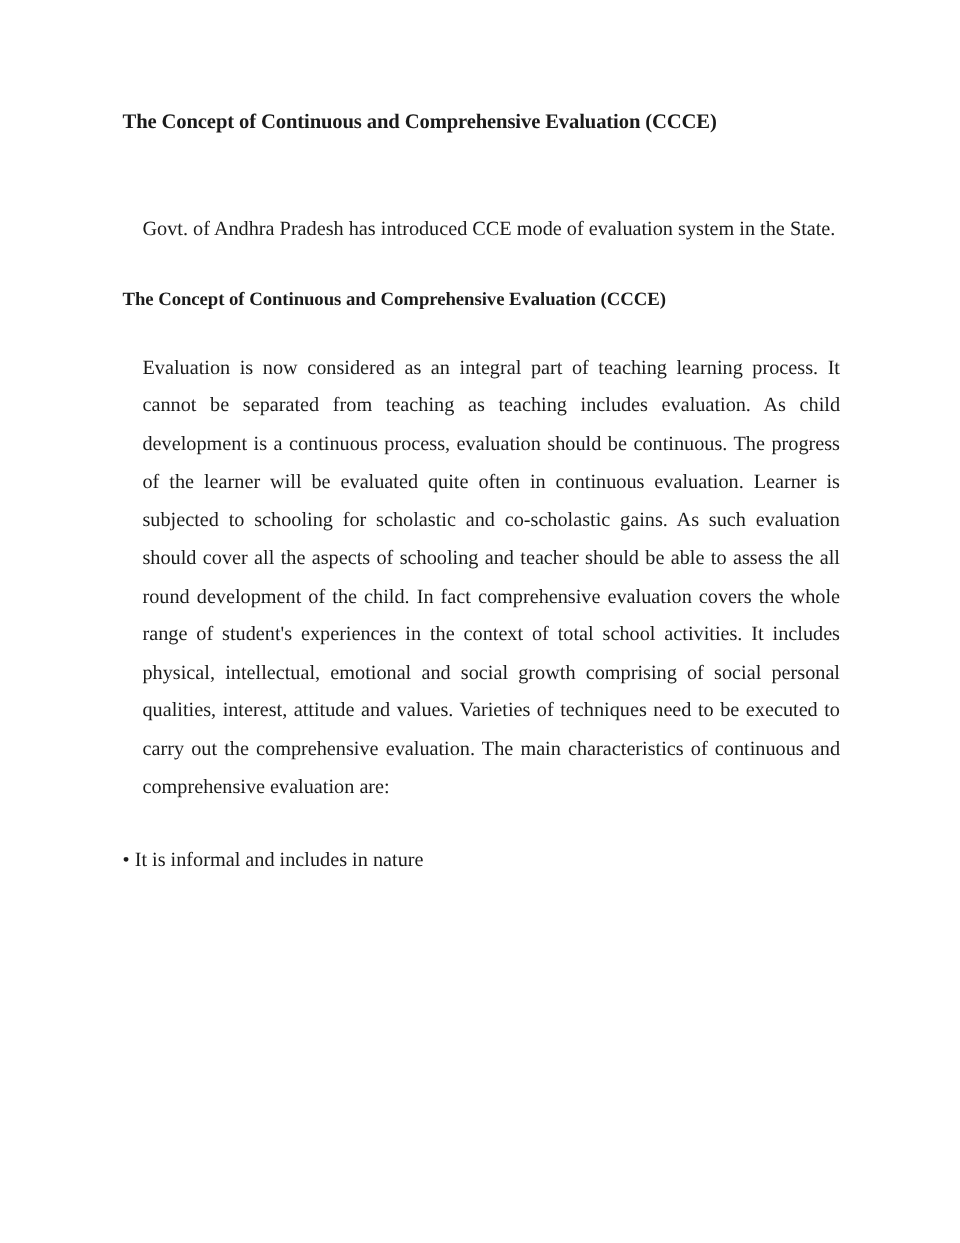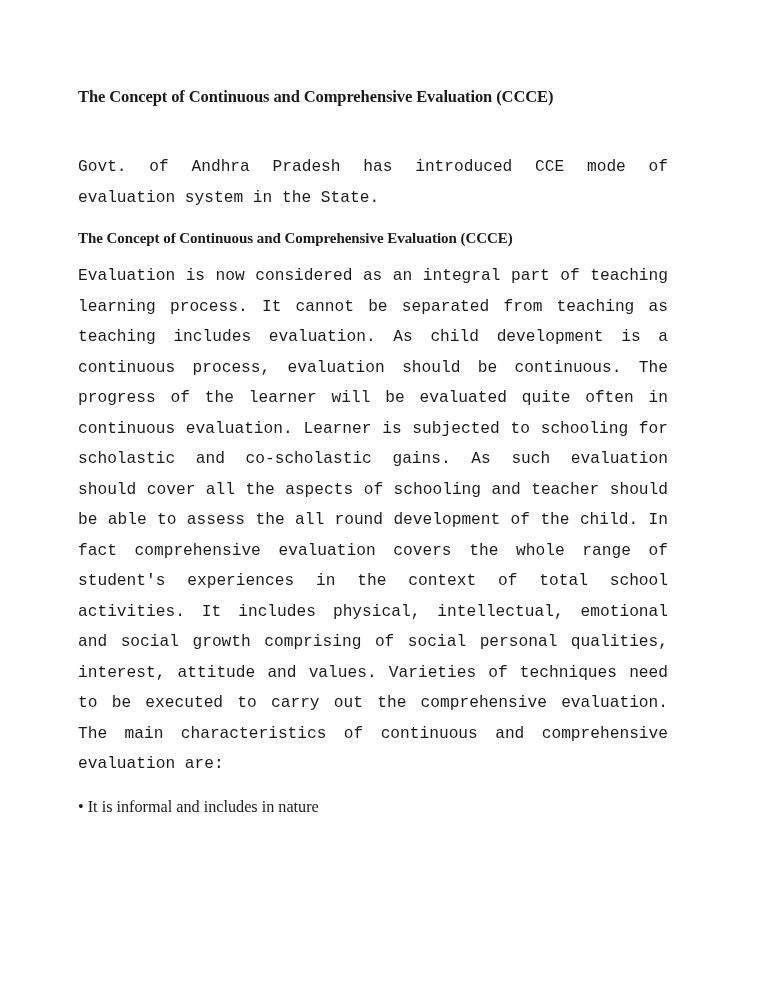--- a/index.html
+++ b/index.html
@@ -19,21 +19,21 @@
     position: relative;
     width: 768px;
     height: 994px;
     background: #ffffff;
     box-sizing: border-box;
     overflow: hidden;
   }
 
   .content {
     position: absolute;
-    left: 78px;
+    left: 98px;
     top: 86px;
     width: 590px;
   }
 
   .doc-title {
     font-size: 16.5px;
     font-weight: bold;
     line-height: 22px;
     letter-spacing: -0.1px;
     margin: 0 0 0 0;
@@ -49,23 +49,22 @@
     margin: 0;
     text-align: left;
     white-space: nowrap;
   }
 
   .para {
     font-size: 16.2px;
     line-height: 30.5px;
     text-align: justify;
     text-justify: inter-word;
-    margin: 0;
+    margin: 16px;
     hyphens: none;
-    font-family: Liberation Mono, monospace;
   }
 
   .bullet {
     font-size: 16.2px;
     line-height: 30.5px;
     text-align: justify;
     text-justify: inter-word;
     margin: 0;
   }
 

